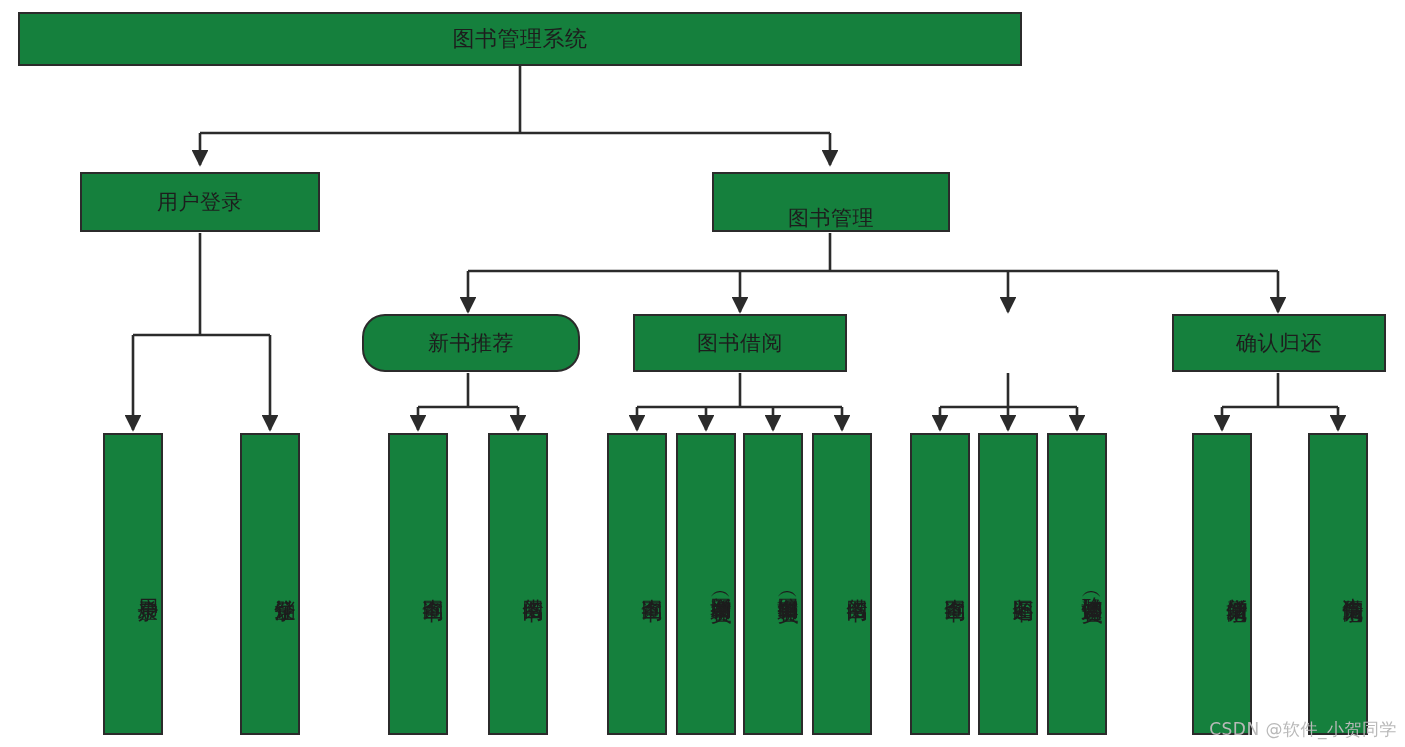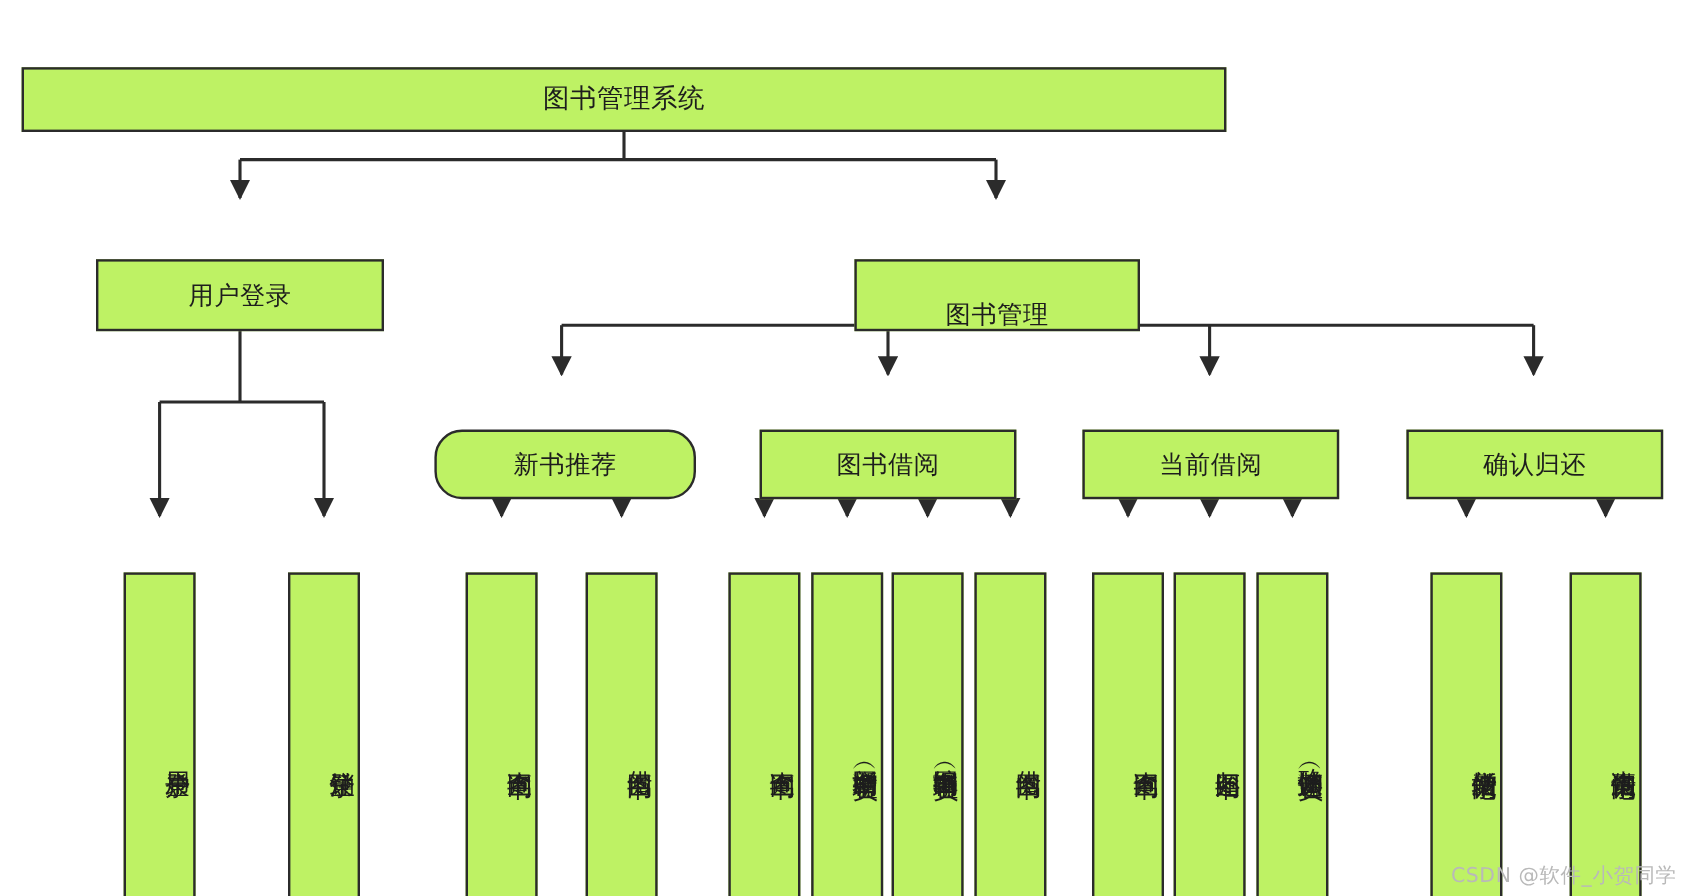--- a/index.html
+++ b/index.html
@@ -19,28 +19,27 @@
   #edges {
     position: absolute;
     left: 0; top: 0;
     width: 1405px;
     height: 747px;
     pointer-events: none;
   }
   .node {
     position: absolute;
     box-sizing: border-box;
-    background: #bef264;
+    background: #15803d;
     border: 2.5px solid #2b2b2b;
     display: flex;
     align-items: center;
     justify-content: center;
     color: #1d1d1d;
     z-index: 2;
-    margin-top: 44px;
   }
   .node.h-node {
     font-size: 21px;
     line-height: 1.15;
     letter-spacing: 0.5px;
     text-align: center;
   }
   .node.root {
     font-size: 22px;
   }
@@ -137,23 +136,20 @@
   <div class="node h-node" style="left:712px; top:172px; width:238px; height:60px;align-items:flex-end;">
     <span>图书管理</span>
   </div>
 
   <div class="node h-node" style="left:362px; top:314px; width:218px; height:58px;border-radius:23px;">
     <span>新书推荐</span>
   </div>
   <div class="node h-node" style="left:633px; top:314px; width:214px; height:58px;">
     <span>图书借阅</span>
   </div>
-  <div class="node h-node" style="left:902px; top:314px; width:214px; height:58px;">
-    <span>当前借阅</span>
-  </div>
   <div class="node h-node" style="left:1172px; top:314px; width:214px; height:58px;">
     <span>确认归还</span>
   </div>
 
   <div class="node v-node" style="left:103px; top:433px; width:60px; height:302px;">
     <span class="vtext">用户登录</span>
   </div>
   <div class="node v-node" style="left:240px; top:433px; width:60px; height:302px;">
     <span class="vtext">注销登录</span>
   </div>

